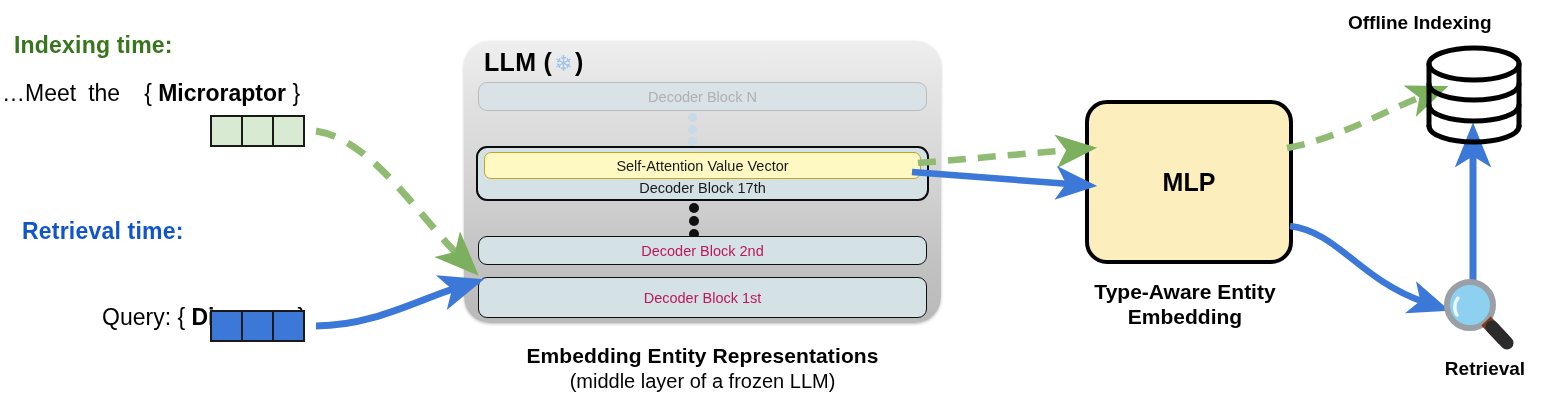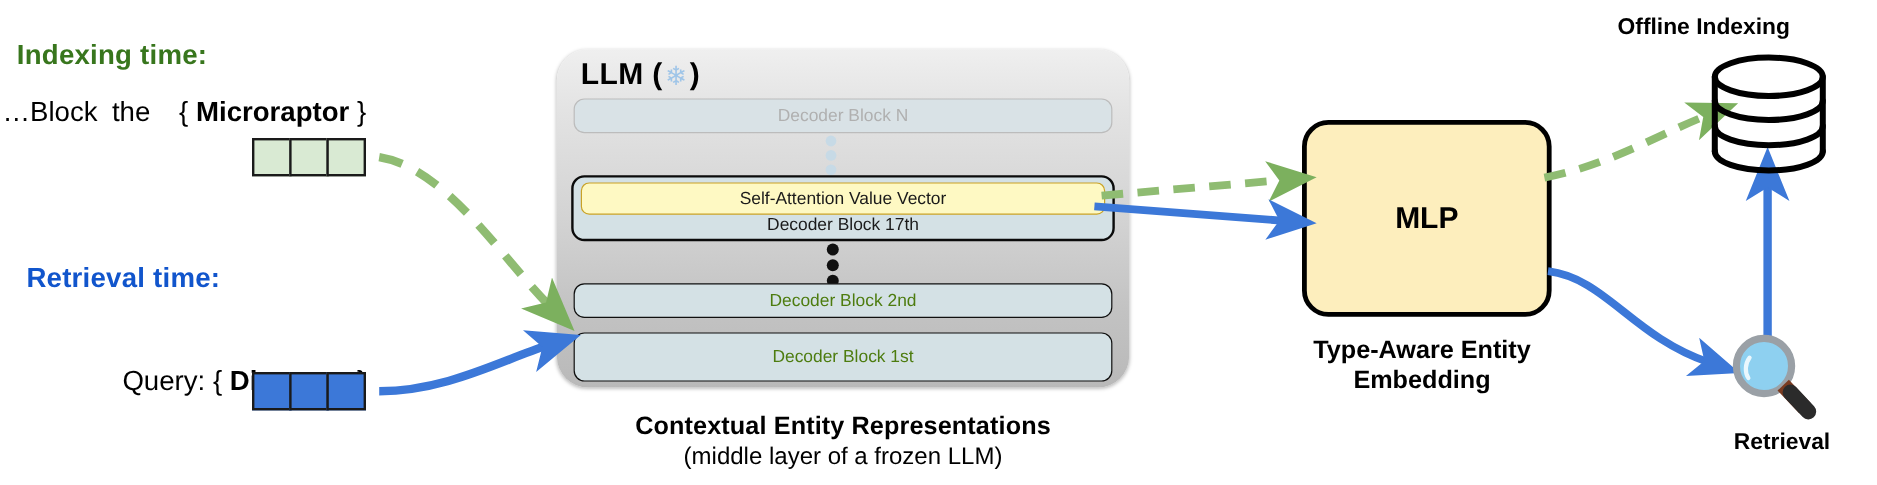--- a/index.html
+++ b/index.html
@@ -30,21 +30,21 @@
   #llm-box{left:464px;top:41px;width:477px;height:282px;border-radius:26px;
            background:linear-gradient(180deg,#efefef 0%,#e3e3e3 18%,#d2d2d2 52%,#c2c2c2 78%,#b9b9b9 100%);
            box-shadow:0 1px 3px rgba(0,0,0,.25);}
   #llm-title{left:484px;top:48px;font-size:25px;font-weight:bold;letter-spacing:.3px;
              display:flex;align-items:center;gap:2px;}
   #snowflake-icon{color:#9fc5e8;font-size:22px;line-height:1;position:relative;top:1px;}
 
   .dblock{position:absolute;left:478px;width:449px;box-sizing:border-box;
           background:#d4e1e5;border:1.6px solid #0f0f0f;border-radius:9px;
           display:flex;align-items:center;justify-content:center;
-          font-size:14.5px;color:#4d7c0f;}
+          font-size:14.5px;color:#be185d;}
   #dblock-n{top:82px;height:29px;background:#d9e2e6;border-color:#bcbcbc;color:#b0b0b0;}
   #dblock-2{top:236px;height:29px;}
   #dblock-1{top:277px;height:41px;}
 
   #dblock-17{position:absolute;left:476px;top:146px;width:453px;height:55px;box-sizing:border-box;
              background:#d4e1e5;border:2px solid #0b0b0b;border-radius:11px;}
   #dblock-17-label{position:absolute;left:0;right:0;bottom:3px;text-align:center;
                    font-size:14.5px;color:#1a1a1a;}
   #sav-box{position:absolute;left:6px;top:4px;width:437px;height:27px;box-sizing:border-box;
            background:#fef9c3;border:1.6px solid #c9a227;border-radius:7px;
@@ -78,21 +78,21 @@
   #overlay{position:absolute;left:0;top:0;width:1564px;height:404px;pointer-events:none;}
 </style>
 </head>
 <body>
 
 <div id="stage">
 
   <div class="abs" id="indexing-label">Indexing time:</div>
 
   <div class="abs" id="index-sentence">
-    <span>…Block</span><span class="sp"></span><span>the</span><span class="sp"></span><span class="sp"></span><span>{</span>&nbsp;<span class="tok-strong">Microraptor</span>&nbsp;<span>}</span>
+    <span>…Meet</span><span class="sp"></span><span>the</span><span class="sp"></span><span class="sp"></span><span>{</span>&nbsp;<span class="tok-strong">Microraptor</span>&nbsp;<span>}</span>
   </div>
 
   <div class="abs chiprow" id="green-chips">
     <div class="chip"></div>
     <div class="chip"></div>
     <div class="chip"></div>
   </div>
 
   <div class="abs" id="retrieval-label">Retrieval time:</div>
 
@@ -139,21 +139,21 @@
     </div>
   </div>
 
   <div class="abs" id="llm-title">
     <span>LLM (</span>
       <span id="snowflake-icon">❄</span>
       <span>)</span>
   </div>
 
   <div class="abs" id="llm-caption">
-    <div class="l1">Contextual Entity Representations</div>
+    <div class="l1">Embedding Entity Representations</div>
     <div class="l2">(middle layer of a frozen LLM)</div>
   </div>
 
   <div class="abs" id="mlp-box">
     <span>MLP</span>
   </div>
   <div class="abs" id="mlp-caption">
     <div>Type-Aware Entity</div>
     <div>Embedding</div>
   </div>

